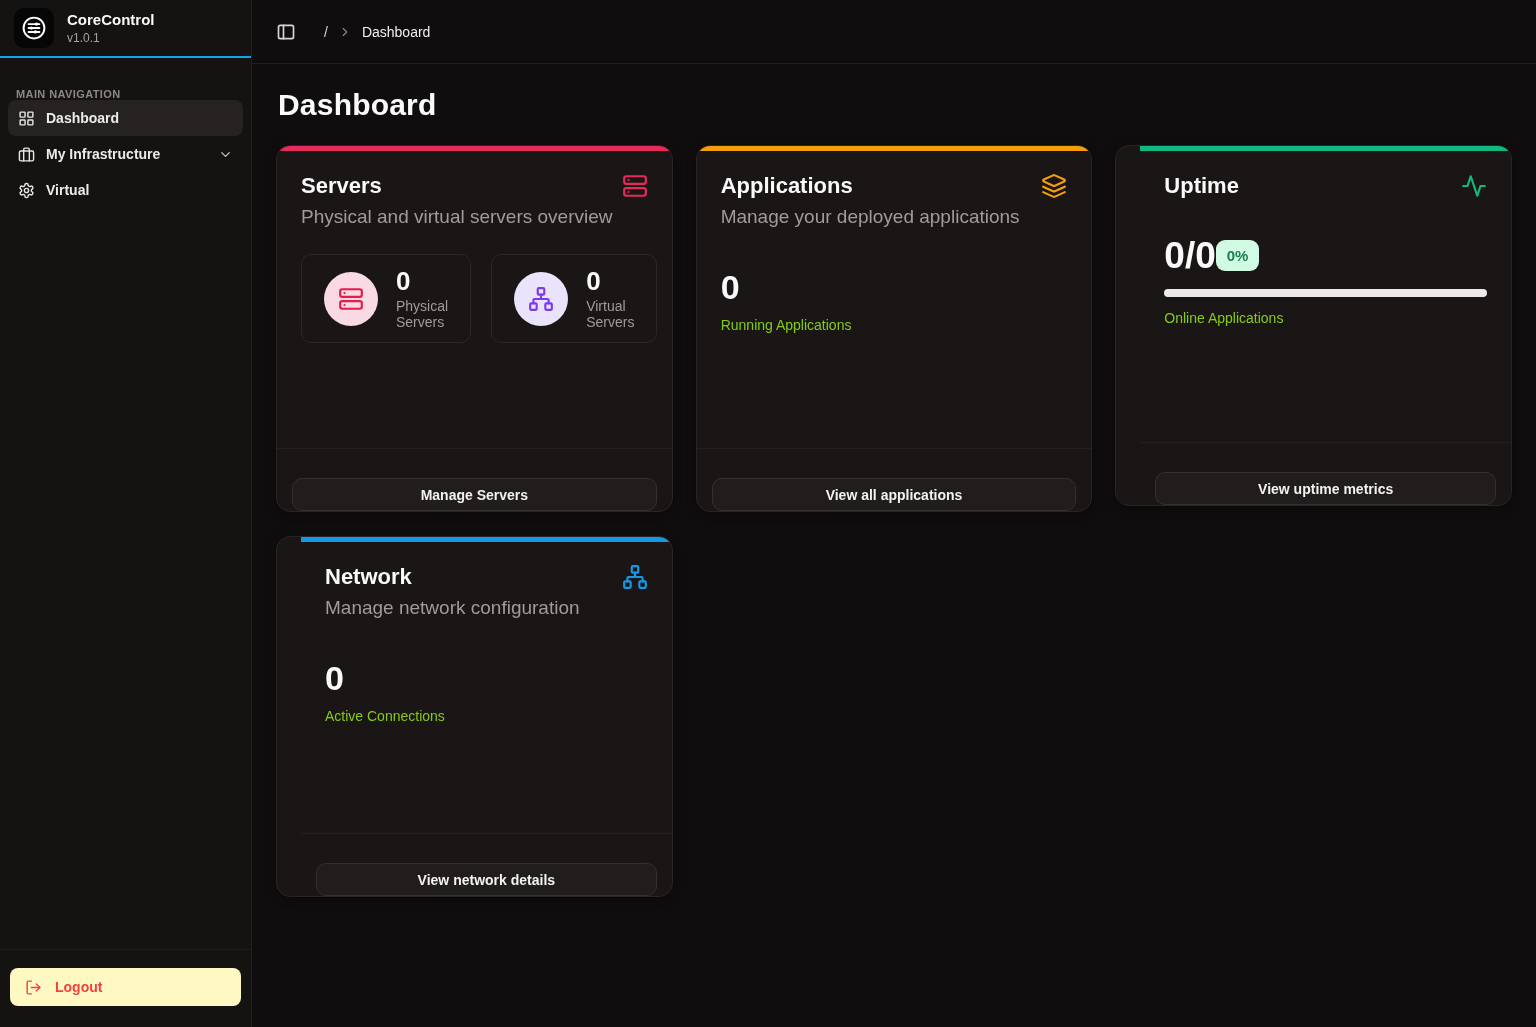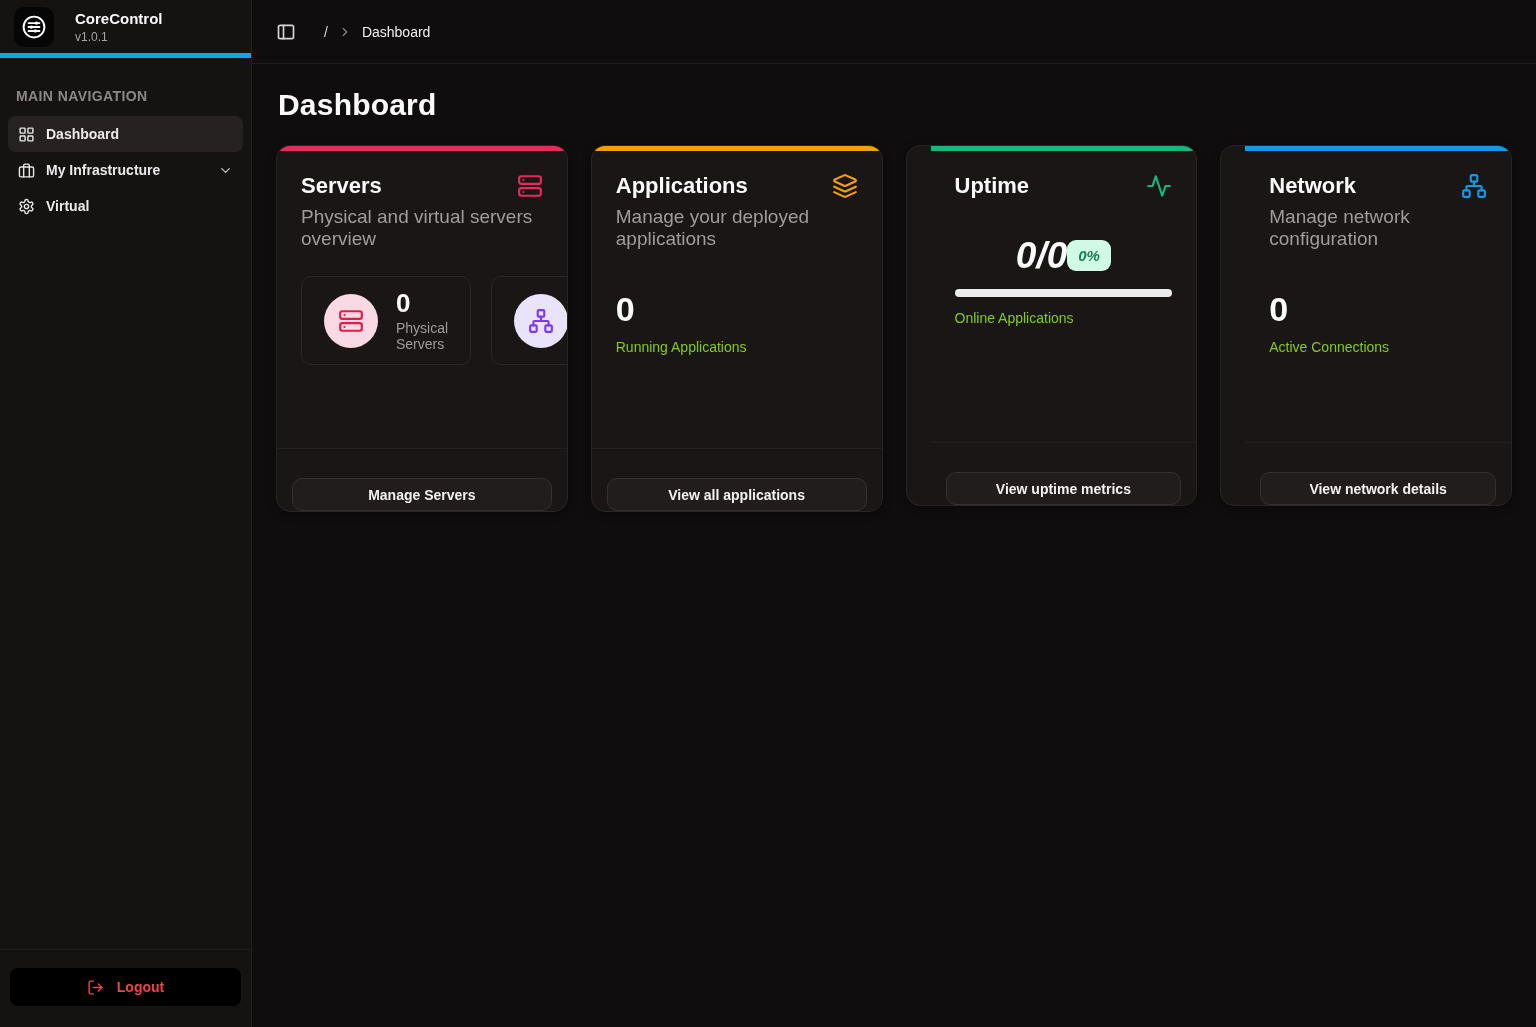--- a/index.html
+++ b/index.html
@@ -14,62 +14,61 @@
   
   .sidebar {
     width: 252px; height: 100%;
     background: #151212;
     border-right: 1px solid #242020;
     display: flex; flex-direction: column;
     flex: none;
   }
   .sidebar-header {
     height: 58px;
-    display: flex; align-items: center; gap: 21px;
+    display: flex; align-items: center; gap: 13px;
     padding: 0 14px;
-    border-bottom: 5px solid #0ea5e9;
+    border-bottom: 2px solid #0ea5e9;
   }
   .logo {
     width: 40px; height: 40px; border-radius: 10px;
     background: #070606;
     display: flex; align-items: center; justify-content: center;
     color: #ffffff;
   }
   .app-name { font-size: 15px; font-weight: 700; color: #fbfafa; line-height: 1.2; }
   .app-version { font-size: 12px; color: #a8a2a2; margin-top: 2px; }
 
   .sidebar-nav { padding: 12px 8px; }
   .section-label {
-    font-size: 14px; font-weight: 700; letter-spacing: 0.4px;
-    color: #8d8787; margin: 18px 8px 12px;
+    font-size: 11px; font-weight: 700; letter-spacing: 0.4px;
+    color: #8d8787; margin: 18px 8px 0;
   }
   .nav-item {
     height: 36px; border-radius: 8px;
     display: flex; align-items: center; gap: 11px;
     padding: 0 10px;
     font-size: 14px; font-weight: 600; color: #eceaea;
     cursor: pointer;
   }
   .nav-item.active { background: #262222; }
   .nav-item .nav-icon { width: 17px; height: 17px; color: #e8e6e6; flex: none; }
   .nav-item .chev { margin-left: auto; width: 15px; height: 15px; color: #c9c5c5; }
 
   .sidebar-footer {
     margin-top: auto;
     border-top: 1px solid #201c1c;
     padding: 18px 10px 21px;
   }
   .logout-btn {
     width: 100%; height: 38px;
-    background: #000000; border: none; border-radius: 8px;
+    background: #fef9c3; border: none; border-radius: 8px;
     display: flex; align-items: center; gap: 13px;
     padding: 0 15px;
     font-family: inherit; font-size: 14px; font-weight: 700;
     cursor: pointer;
-    justify-content: center;
   }
   .logout-btn .nav-icon { width: 17px; height: 17px; }
 
   
   .main { flex: 1; display: flex; flex-direction: column; min-width: 0; }
   .topbar {
     height: 64px; flex: none;
     border-bottom: 1px solid #221e1e;
     display: flex; align-items: center;
     padding: 0 24px;
@@ -80,21 +79,21 @@
   }
   .crumb-root { font-size: 14px; color: #d9d6d6; margin-left: 28px; text-decoration: none; cursor: pointer; }
   .crumb-sep { width: 14px; height: 14px; color: #8a8585; margin: 1px 10px 0; }
   .crumb-current { font-size: 14px; color: #f1efef; font-weight: 500; }
 
   .content { padding: 24px; overflow: hidden; }
   .page-title { font-size: 30px; font-weight: 800; color: #fbfafa; letter-spacing: 0.2px; margin: 0 0 23px 2px; }
 
   .cards-grid {
     display: grid;
-    grid-template-columns: 1fr 1fr 1fr 1fr;
+    grid-template-columns: 1fr 1fr 1fr;
     column-gap: 23px; row-gap: 24px;
   }
 
   
   .card {
     background: #1a1616;
     border: 1px solid #292525;
     border-radius: 14px;
     overflow: hidden;
     display: flex; flex-direction: column;
@@ -127,21 +126,21 @@
   .stat-circle svg { width: 26px; height: 26px; }
   .stat-value { font-size: 26px; font-weight: 800; color: #fbfafa; line-height: 1.1; }
   .stat-label { font-size: 14px; color: #a19b9b; margin-top: 3px; }
 
   
   .big-value { font-size: 34px; font-weight: 800; color: #fbfafa; line-height: 1; }
   .pad-top { padding-top: 42px; }
   .value-label { font-size: 14px; color: #84cc16; margin-top: 13px; }
 
   
-  .uptime-row { display: flex; align-items: center; justify-content: center; padding-top: 38px; font-style: italic; }
+  .uptime-row { display: flex; align-items: center; justify-content: flex-start; padding-top: 38px; }
   .uptime-value { font-size: 37px; font-weight: 800; color: #fbfafa; line-height: 1; }
   .percent-badge {
     font-size: 15px; font-weight: 600;
     padding: 7px 11px; border-radius: 9px;
   }
   .progress-track {
     margin-top: 15px; height: 8px; border-radius: 99px;
     background: #ecebeb; overflow: hidden; position: relative;
   }
   .progress-fill { height: 100%; background: #10b981; border-radius: 99px; width: 0; }

